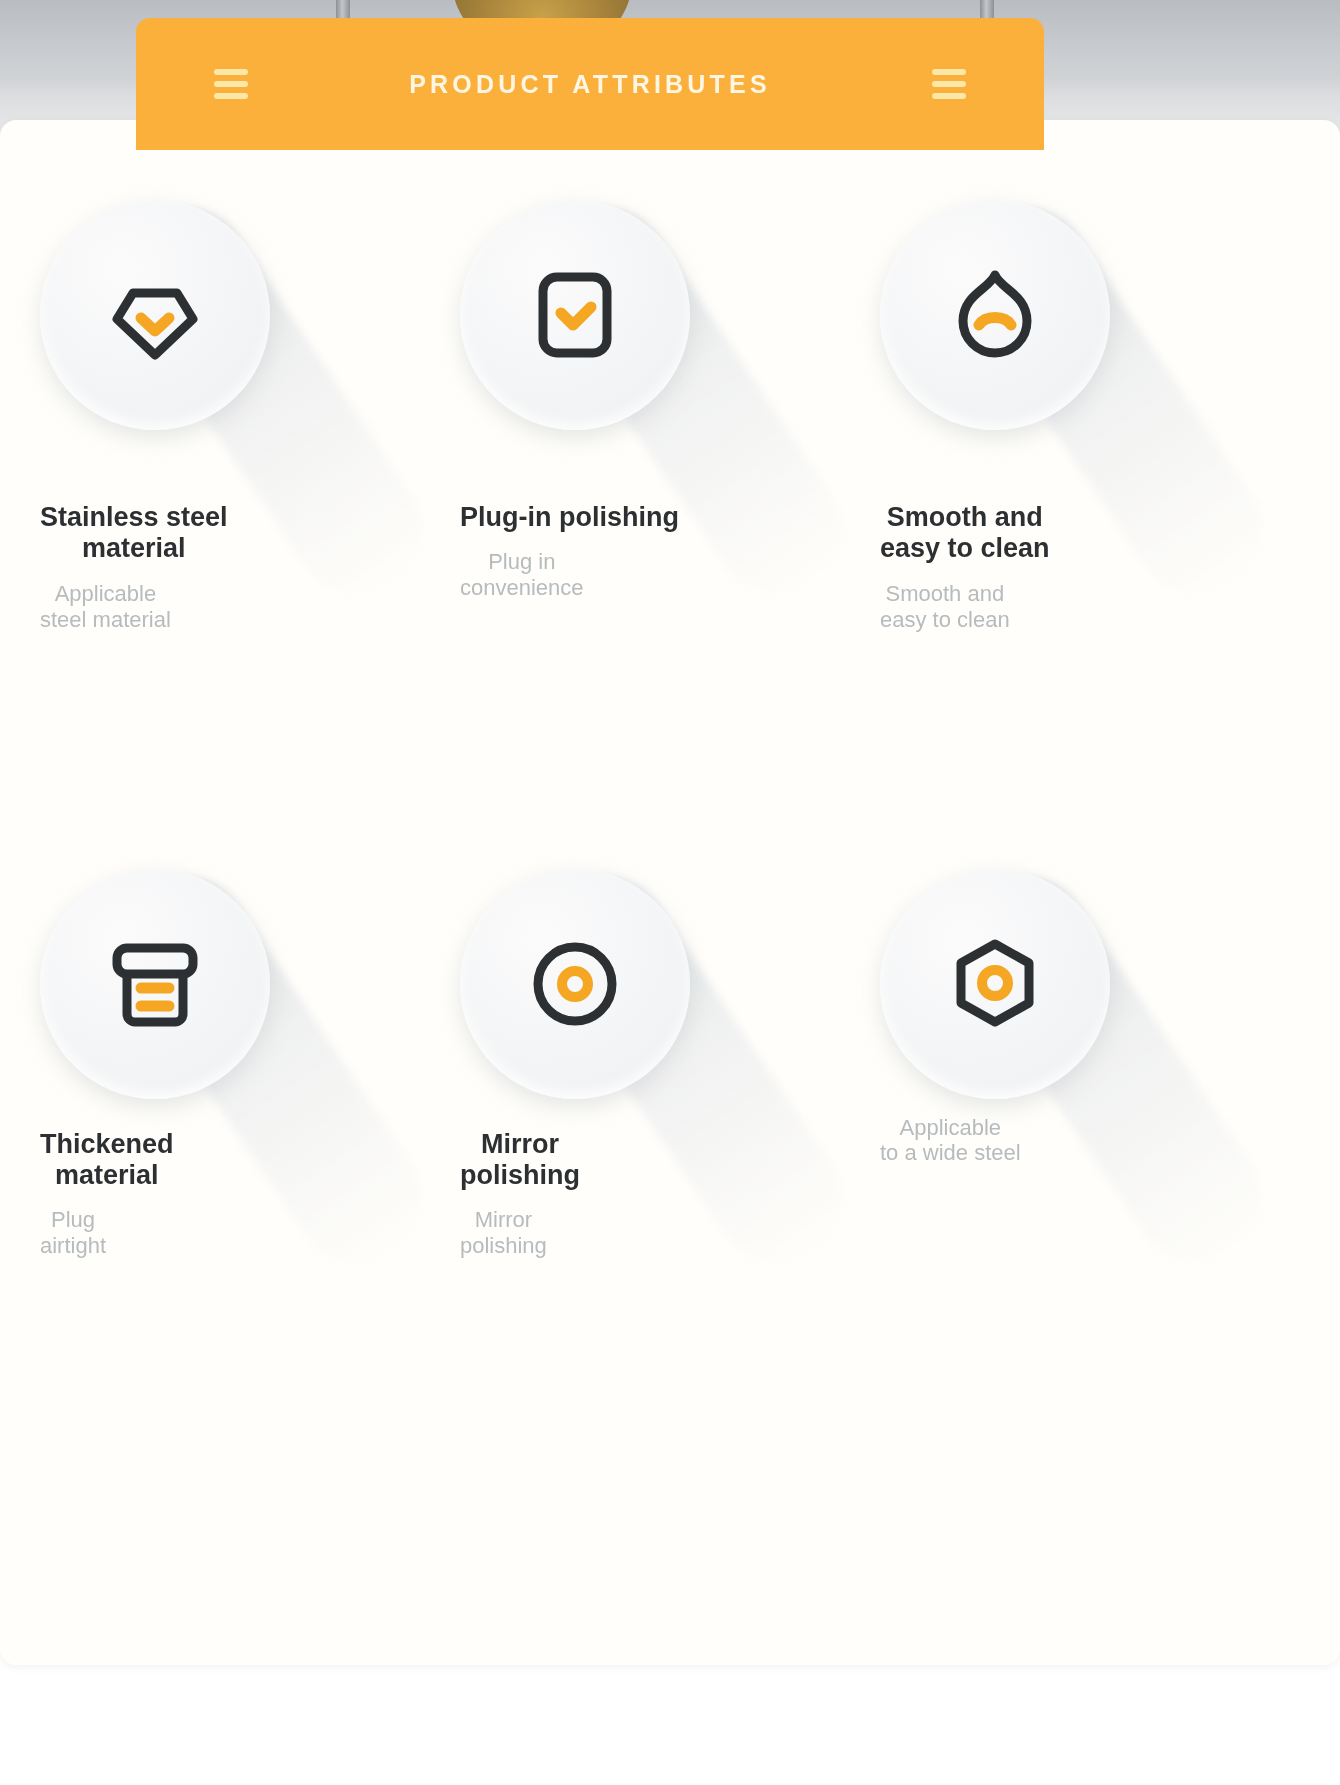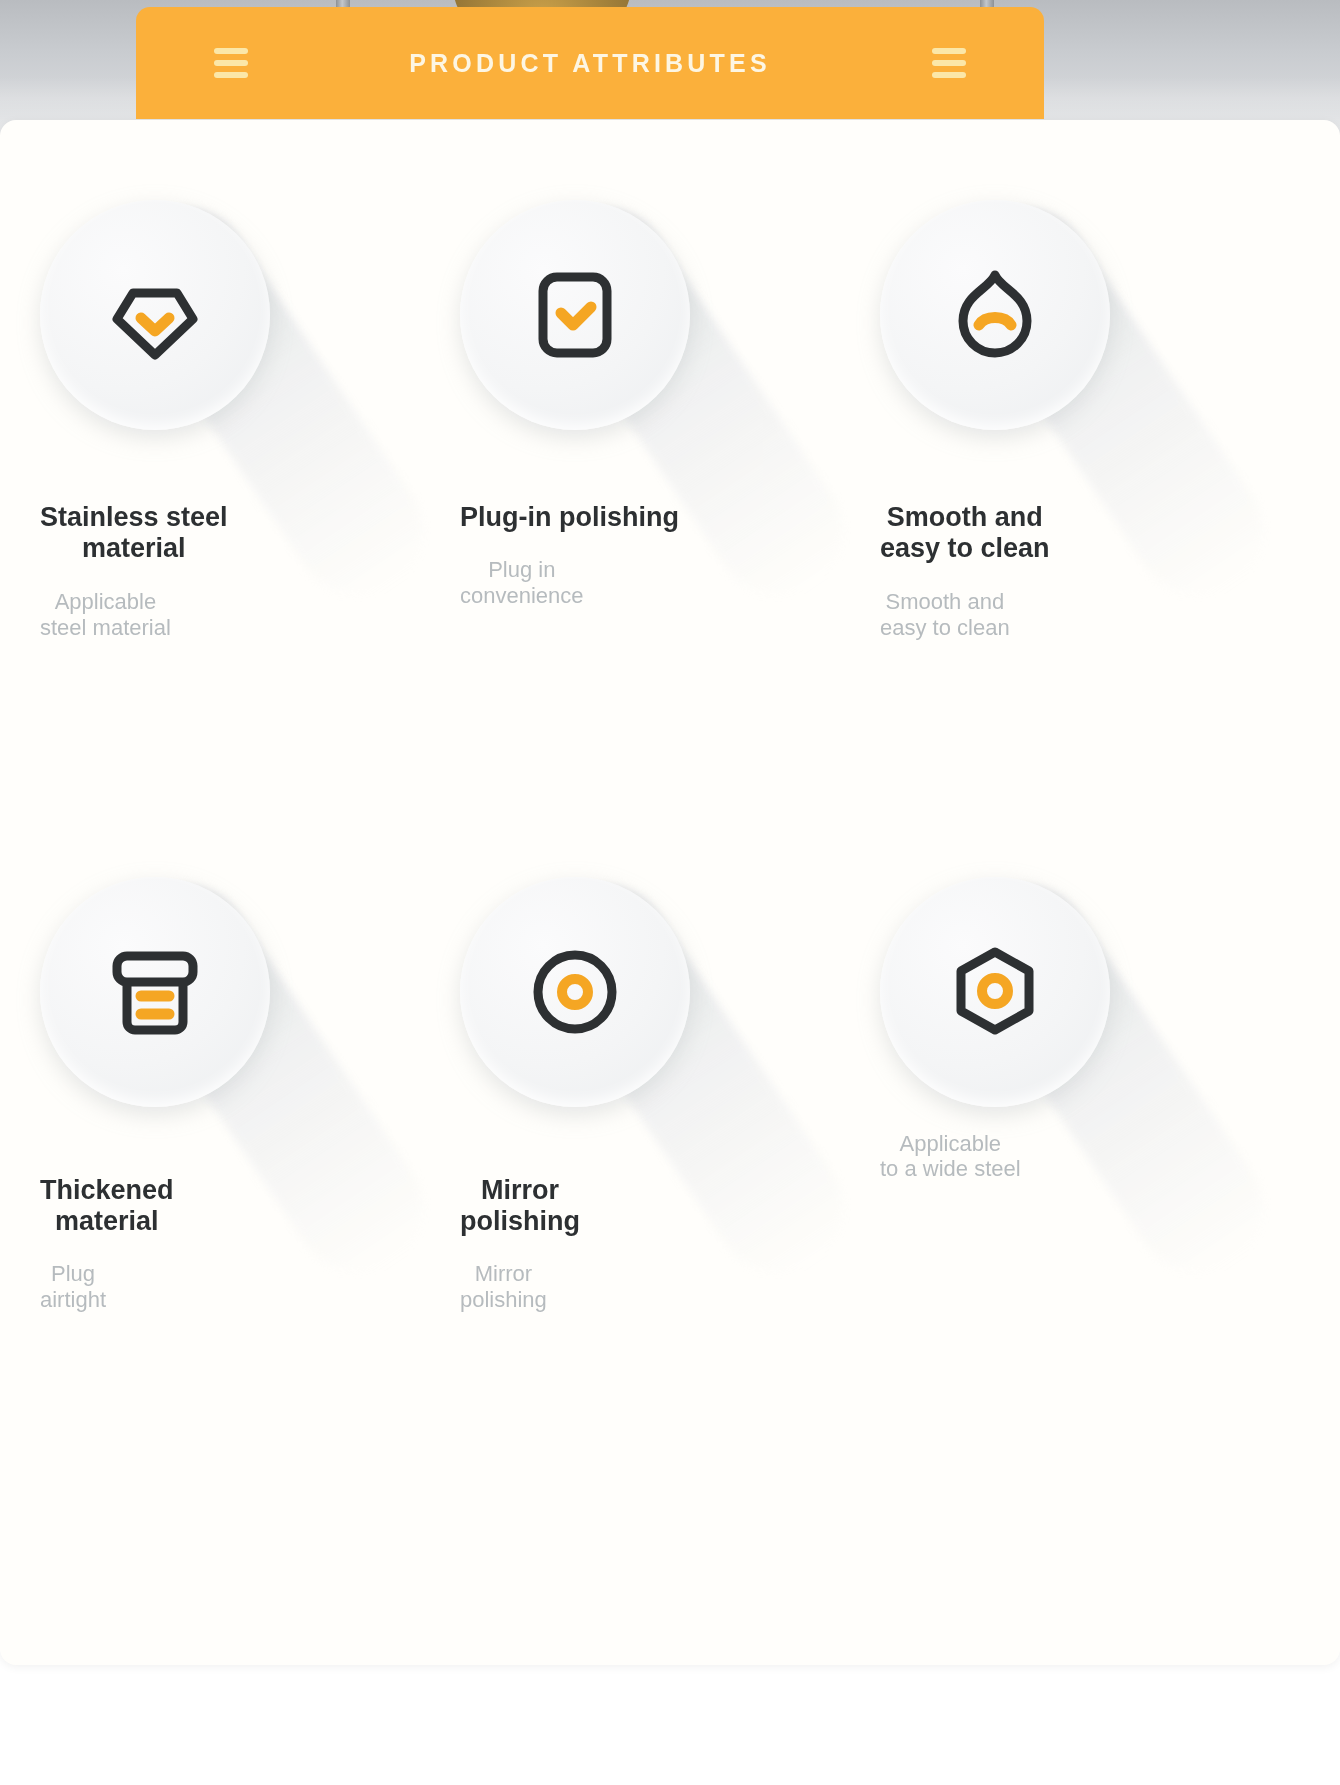--- a/index.html
+++ b/index.html
@@ -26,21 +26,21 @@
     background:radial-gradient(ellipse at 50% 70%,#caa14a 0%,#a8853c 45%,#7e6430 100%);
     border-radius:0 0 70px 70px;
   }
   .bg-photo .blur{
     position:absolute;inset:0;
     background:linear-gradient(180deg,rgba(255,255,255,0) 55%,rgba(255,255,255,.55) 100%);
   }
 
   
   .header{
-    position:absolute;left:136px;top:7px;width:908px;height:112px;
+    position:absolute;left:136px;top:18px;width:908px;height:132px;
     background:#fbb03b;
     border-radius:14px 14px 0 0;
     display:flex;align-items:center;justify-content:space-between;
     padding:0 78px;box-sizing:border-box;
     z-index:4;
   }
   .hdr-title{
     color:#fdf6e3;font-size:25px;font-weight:bold;letter-spacing:4.2px;
     white-space:nowrap;
   }
@@ -92,26 +92,26 @@
   }
   .badge svg{display:block;}
 
   .t-title{
     margin-top:72px;
     font-size:27px;font-weight:bold;color:#2d3032;line-height:1.16;
     text-align:center;white-space:pre-line;
     position:relative;z-index:6;
   }
   .t-sub{
-    margin-top:24px;
+    margin-top:16px;
     font-size:22px;color:#b6bbbe;line-height:1.18;
     text-align:center;white-space:pre-line;
     position:relative;z-index:6;
   }
-  .row2 .t-title{margin-top:68px;}
+  .row2 .t-title{margin-top:30px;}
 </style>
 </head>
 <body>
 
 <div class="bg-photo">
   <div class="rod r1"></div>
   <div class="rod r2"></div>
   <div class="pot"></div>
   <div class="blur"></div>
 </div>

